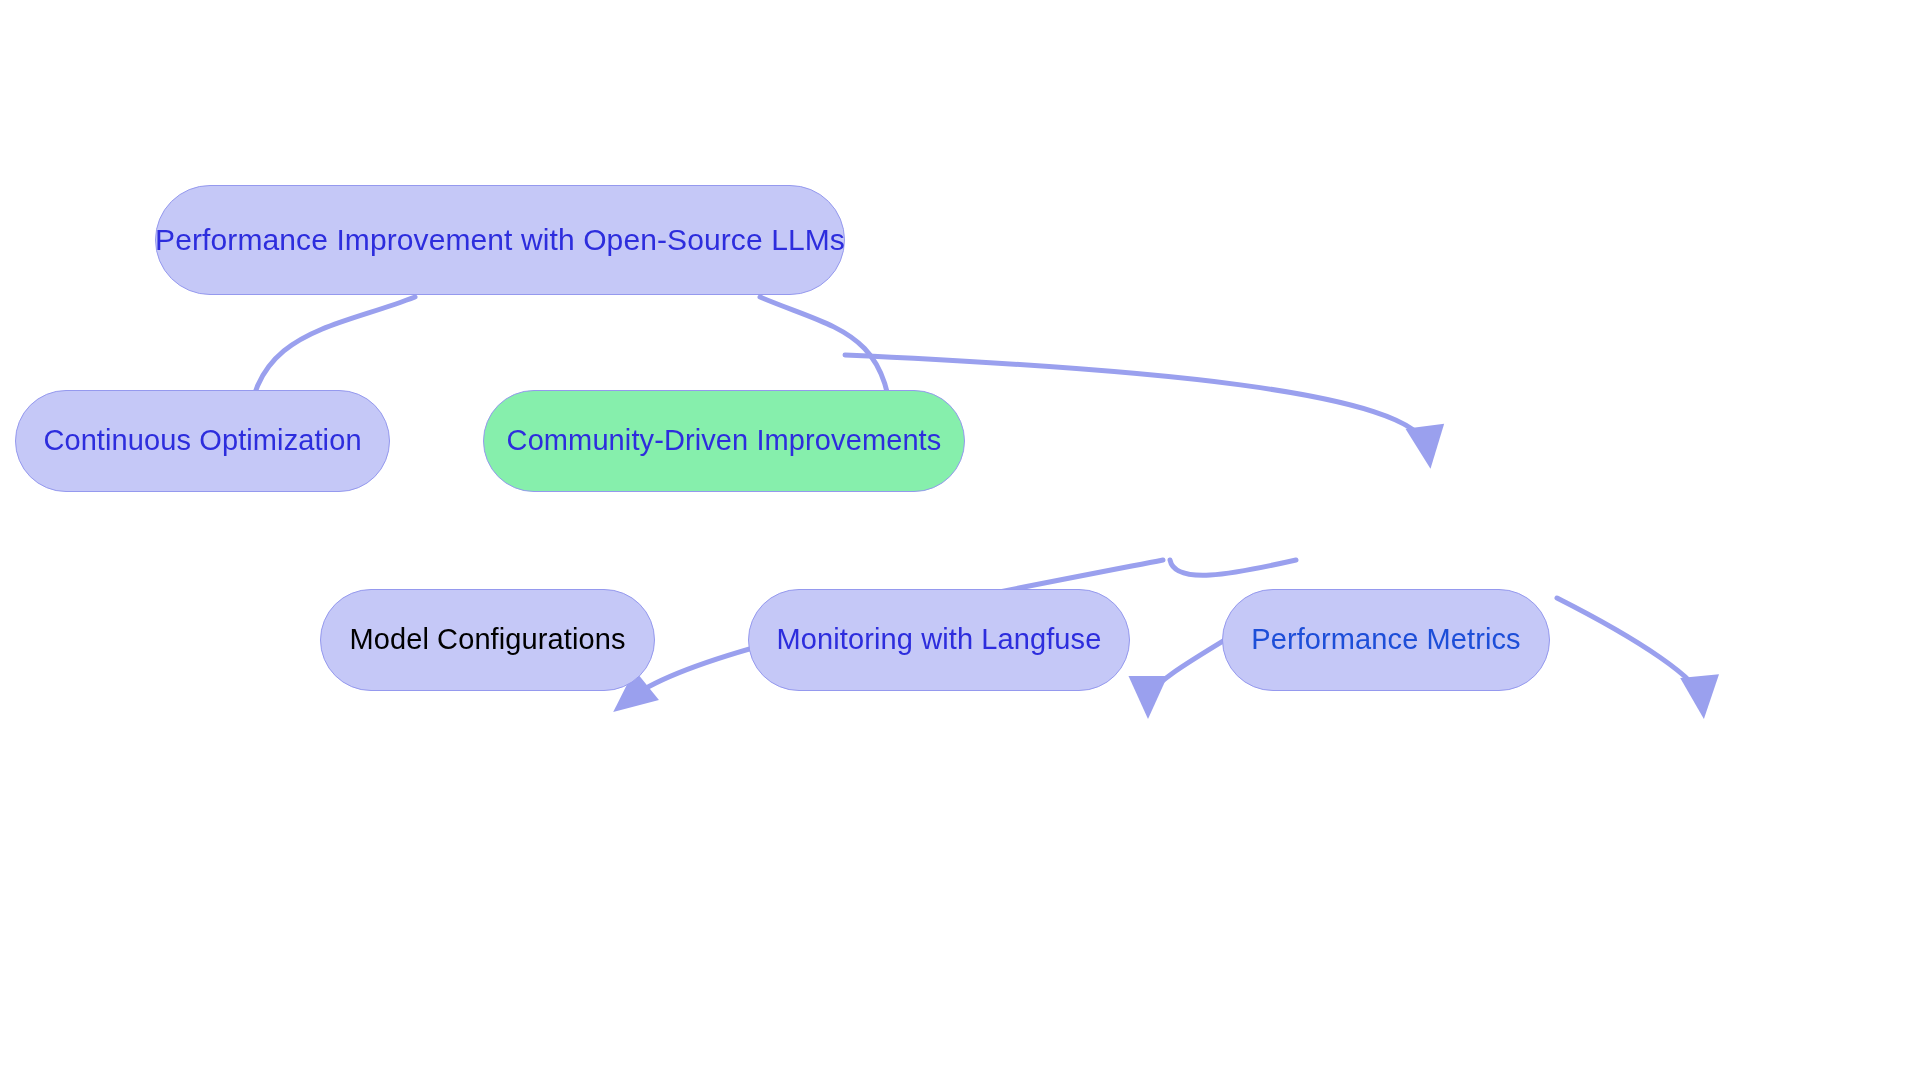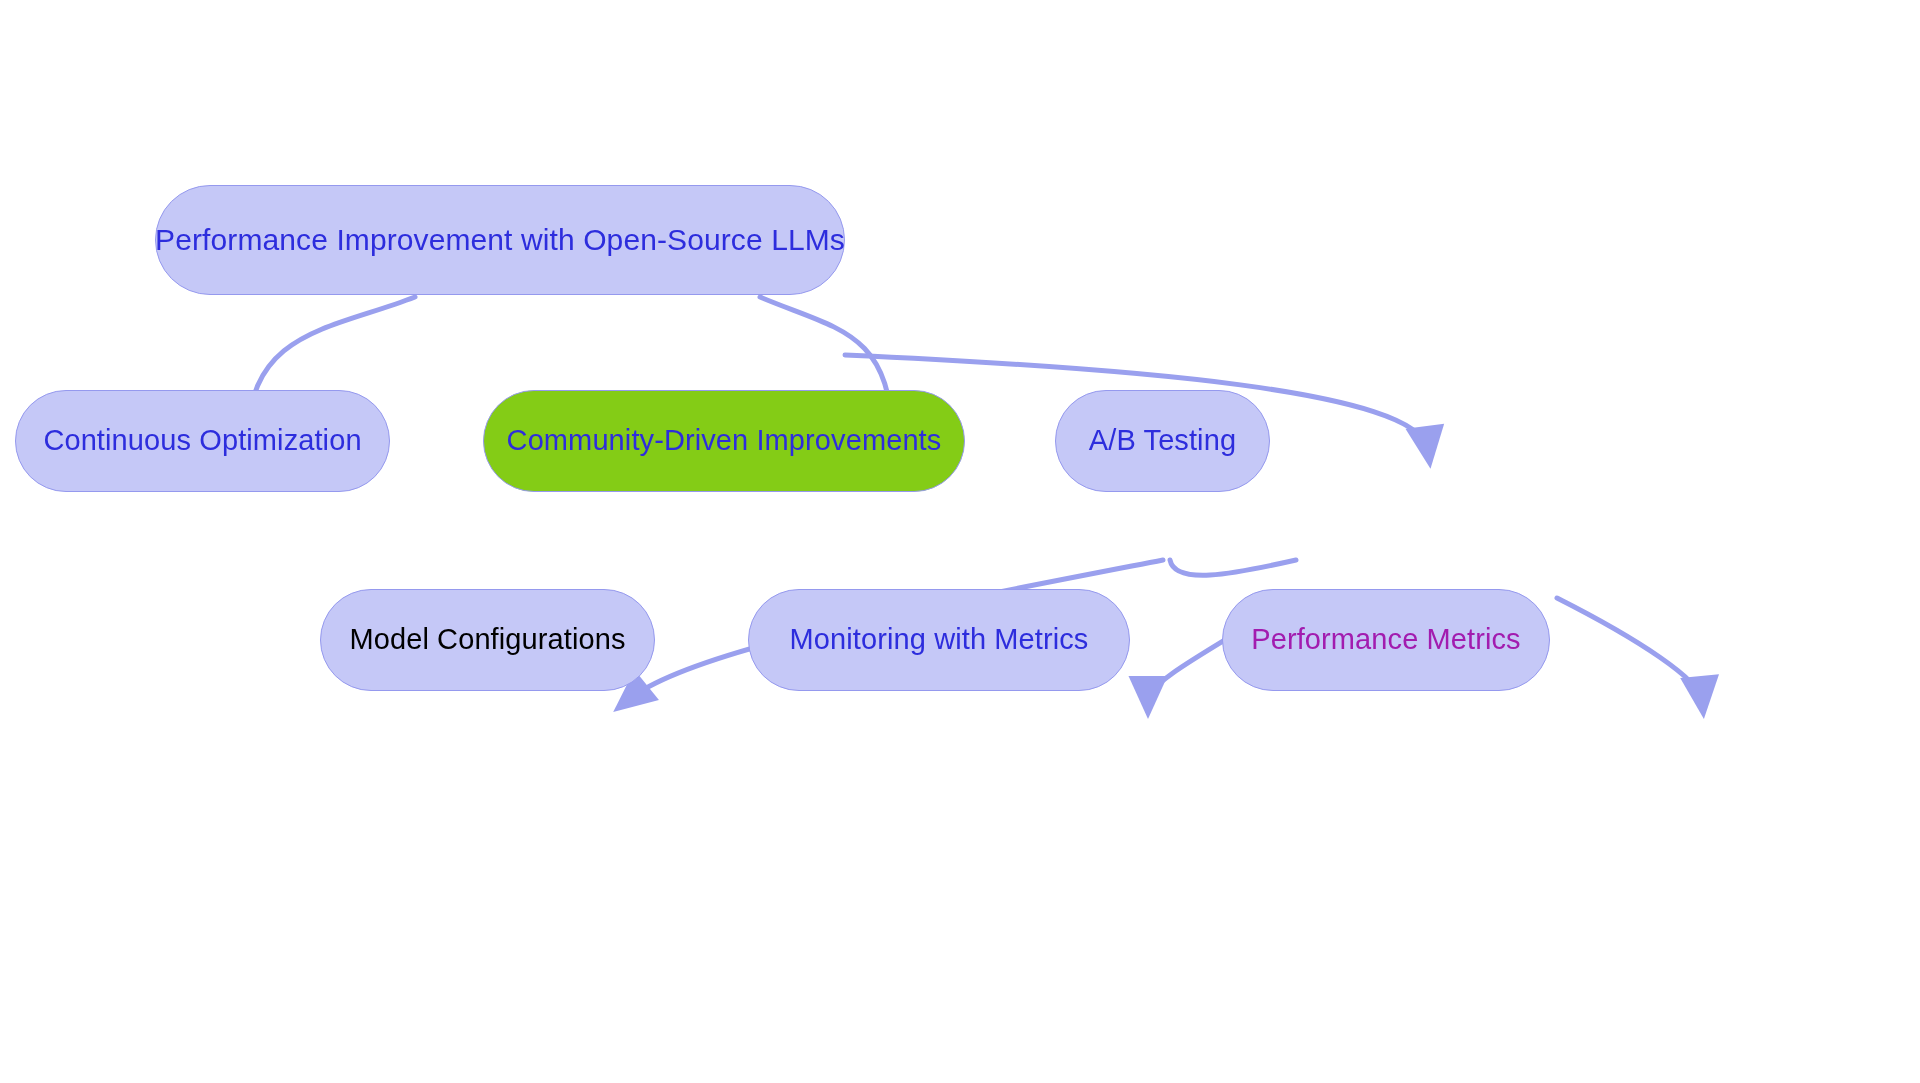--- a/index.html
+++ b/index.html
@@ -76,30 +76,27 @@
       </g>
   </svg>
 
   <div id="node-layer">
       <div class="node root" style="left: 155px; top: 185px; width: 690px; height: 110px; background: rgb(197, 200, 247); border-color: rgb(149, 153, 238);">
         <span class="node-label" style="color: rgb(45, 45, 221);">Performance Improvement with Open-Source LLMs</span>
       </div>
       <div class="node" style="left: 15px; top: 390px; width: 375px; height: 102px; background: rgb(197, 200, 247); border-color: rgb(149, 153, 238);">
         <span class="node-label" style="color: rgb(45, 45, 221);">Continuous Optimization</span>
       </div>
-      <div class="node" style="left: 483px; top: 390px; width: 482px; height: 102px; background: #84cc16; border-color: rgb(149, 153, 238);">
+      <div class="node" style="left: 483px; top: 390px; width: 482px; height: 102px; background: #86efac; border-color: rgb(149, 153, 238);">
         <span class="node-label" style="color: rgb(45, 45, 221);">Community-Driven Improvements</span>
-      </div>
-      <div class="node" style="left: 1055px; top: 390px; width: 215px; height: 102px; background: rgb(197, 200, 247); border-color: rgb(149, 153, 238);">
-        <span class="node-label" style="color: rgb(45, 45, 221);">A/B Testing</span>
       </div>
       <div class="node" style="left: 320px; top: 589px; width: 335px; height: 102px; background: rgb(197, 200, 247); border-color: rgb(149, 153, 238);">
         <span class="node-label" style="color: #000000;">Model Configurations</span>
       </div>
       <div class="node" style="left: 748px; top: 589px; width: 382px; height: 102px; background: rgb(197, 200, 247); border-color: rgb(149, 153, 238);">
-        <span class="node-label" style="color: rgb(45, 45, 221);">Monitoring with Metrics</span>
+        <span class="node-label" style="color: rgb(45, 45, 221);">Monitoring with Langfuse</span>
       </div>
       <div class="node" style="left: 1222px; top: 589px; width: 328px; height: 102px; background: rgb(197, 200, 247); border-color: rgb(149, 153, 238);">
-        <span class="node-label" style="color: #a21caf;">Performance Metrics</span>
+        <span class="node-label" style="color: #1d4ed8;">Performance Metrics</span>
       </div>
     </div>
 
 </div>
 
 </body></html>

